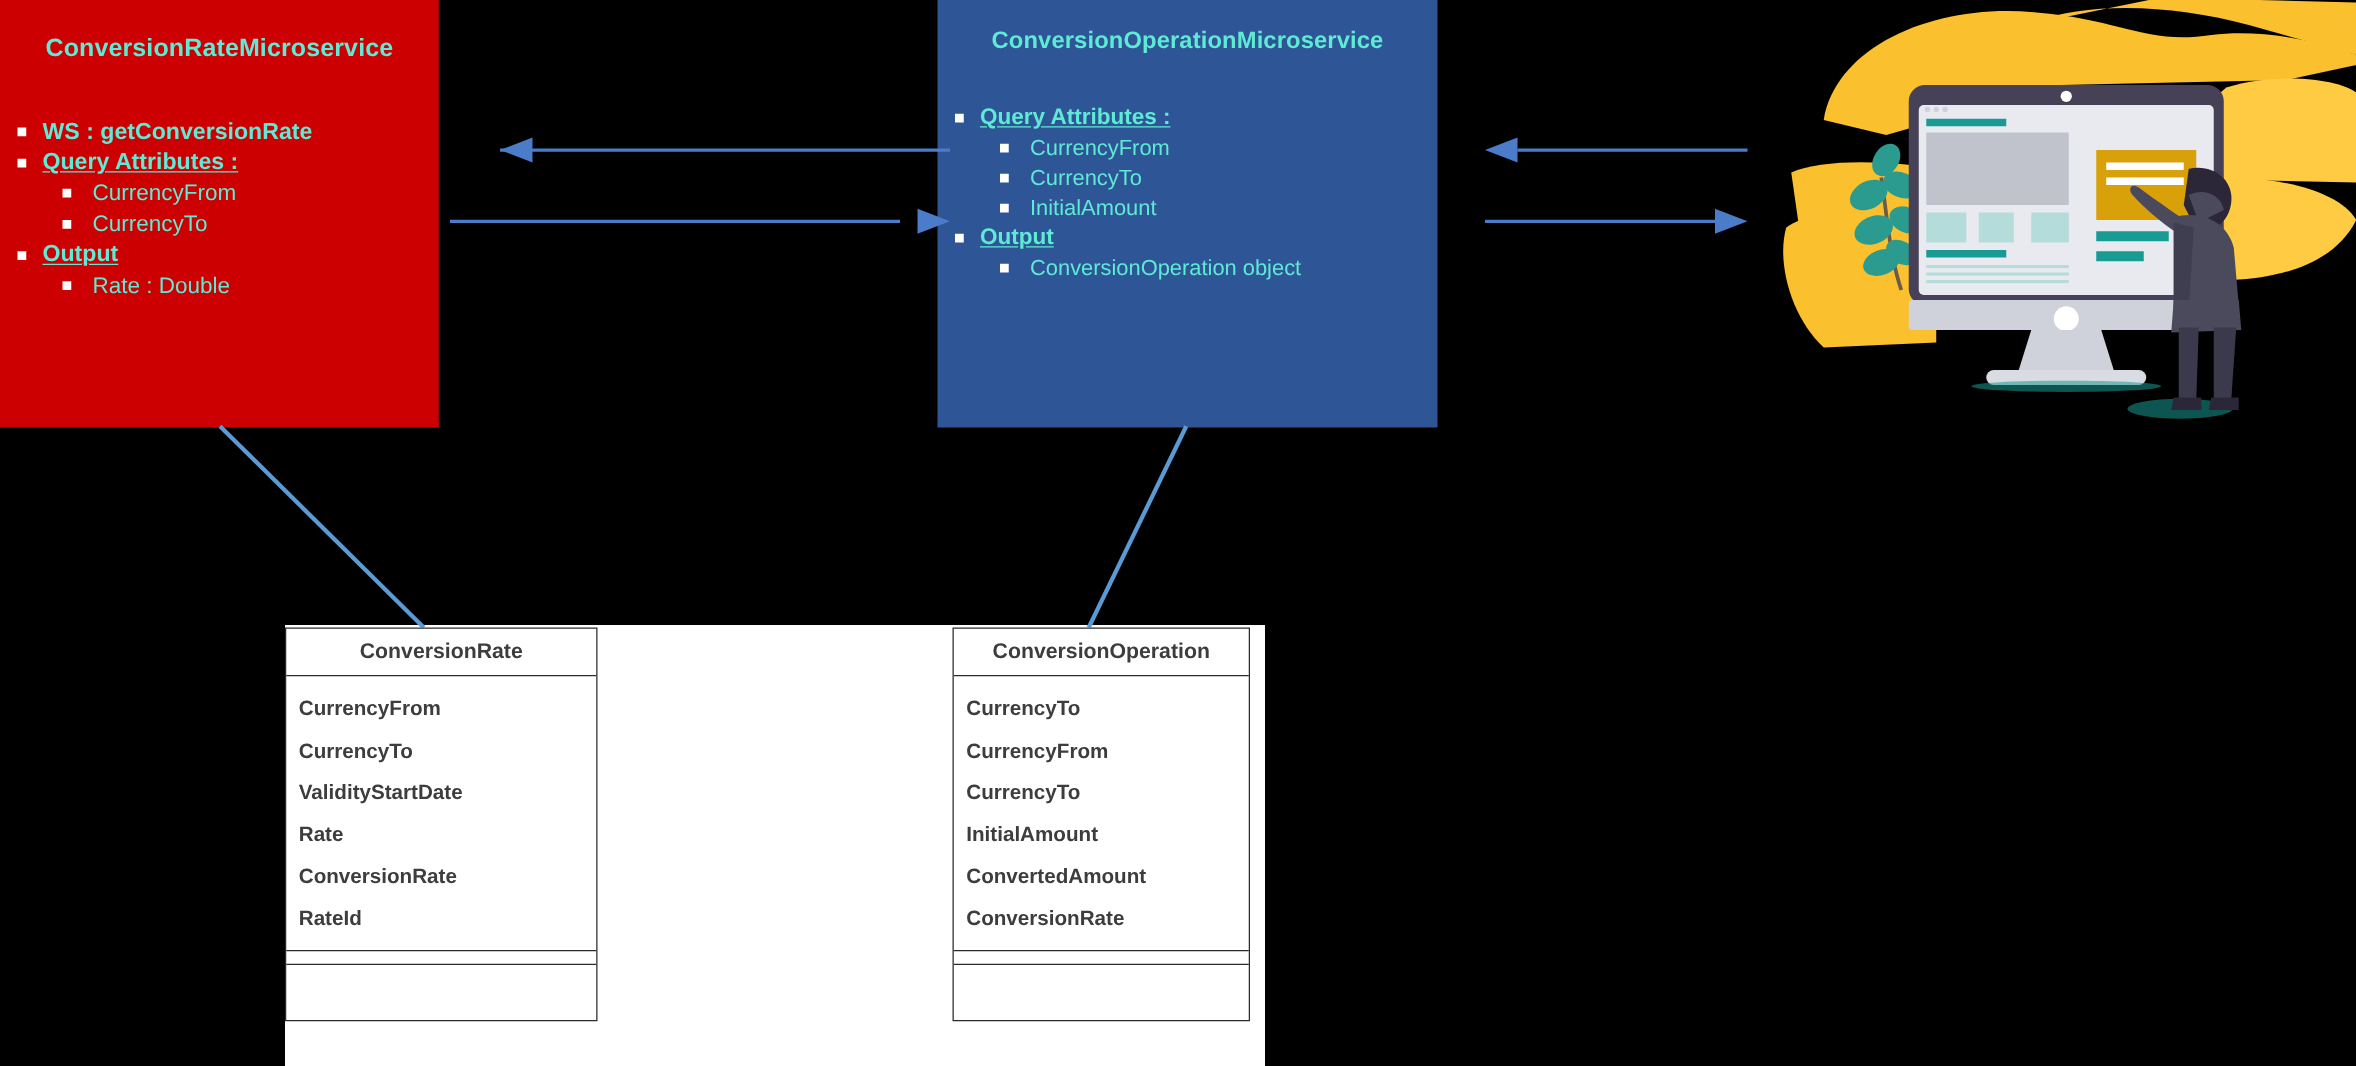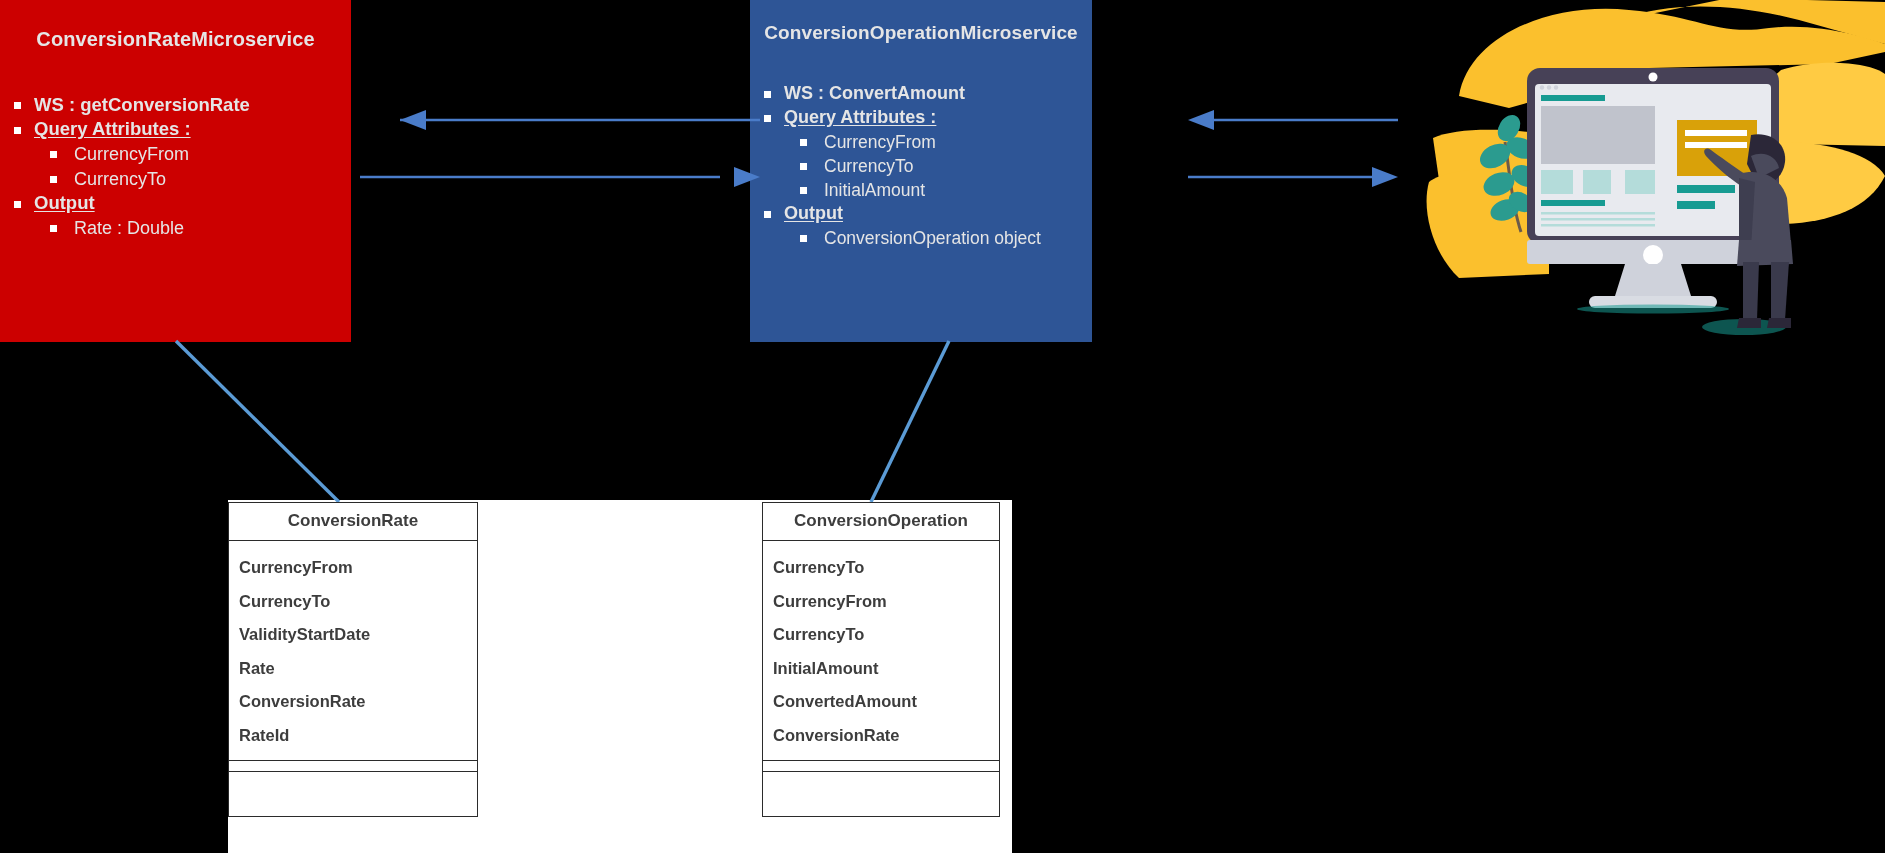--- a/index.html
+++ b/index.html
@@ -18,21 +18,21 @@
   .stage {
     position: absolute;
     inset: 0;
     background: #000000;
   }
 
   
   .ms-box {
     position: absolute;
     box-sizing: border-box;
-    color: #e5e5e5;
+    color: #5eead4;
   }
   .ms-box .ms-title {
     text-align: center;
     font-weight: bold;
     letter-spacing: .1px;
   }
   .ms-list {
     list-style: none;
     margin: 0;
     padding: 0;
@@ -73,21 +73,21 @@
 
   #rate-ms {
     left: 0px;  top: 0px;  width: 351px; height: 342px;
     background: #CC0000;
   }
   #rate-ms .ms-title { font-size: 20px; padding-top: 28px; }
   #rate-ms .body { margin-top: 42px; font-size: 18.5px; }
   #rate-ms .ms-sub > li { font-size: 18px; }
 
   #op-ms {
-    left: 750px; top: 0px; width: 342px; height: 342px;
+    left: 750px; top: 0px; width: 400px; height: 342px;
     background: #2E5596;
   }
   #op-ms .ms-title { font-size: 19px; padding-top: 22px; }
   #op-ms .body { margin-top: 38px; font-size: 18px; }
   #op-ms .ms-sub > li { font-size: 17.5px; }
 
   
   .arrow-svg {
     position: absolute;
     overflow: visible;
@@ -181,24 +181,20 @@
           </ul>
         </li>
       </ul>
     </div>
   </div>
 
   <div class="ms-box" id="op-ms">
     <div class="ms-title">ConversionOperationMicroservice</div>
     <div class="body">
       <ul class="ms-list">
-        <li>
-          <span class="sq"></span>
-          <span class="bold">WS : ConvertAmount</span>
-        </li>
         <li>
           <span class="sq"></span>
           <span class="bold und">Query Attributes  :</span>
           <ul class="ms-sub">
             <li>
               <span class="sq"></span>
               <span>CurrencyFrom</span>
             </li>
             <li>
               <span class="sq"></span>

